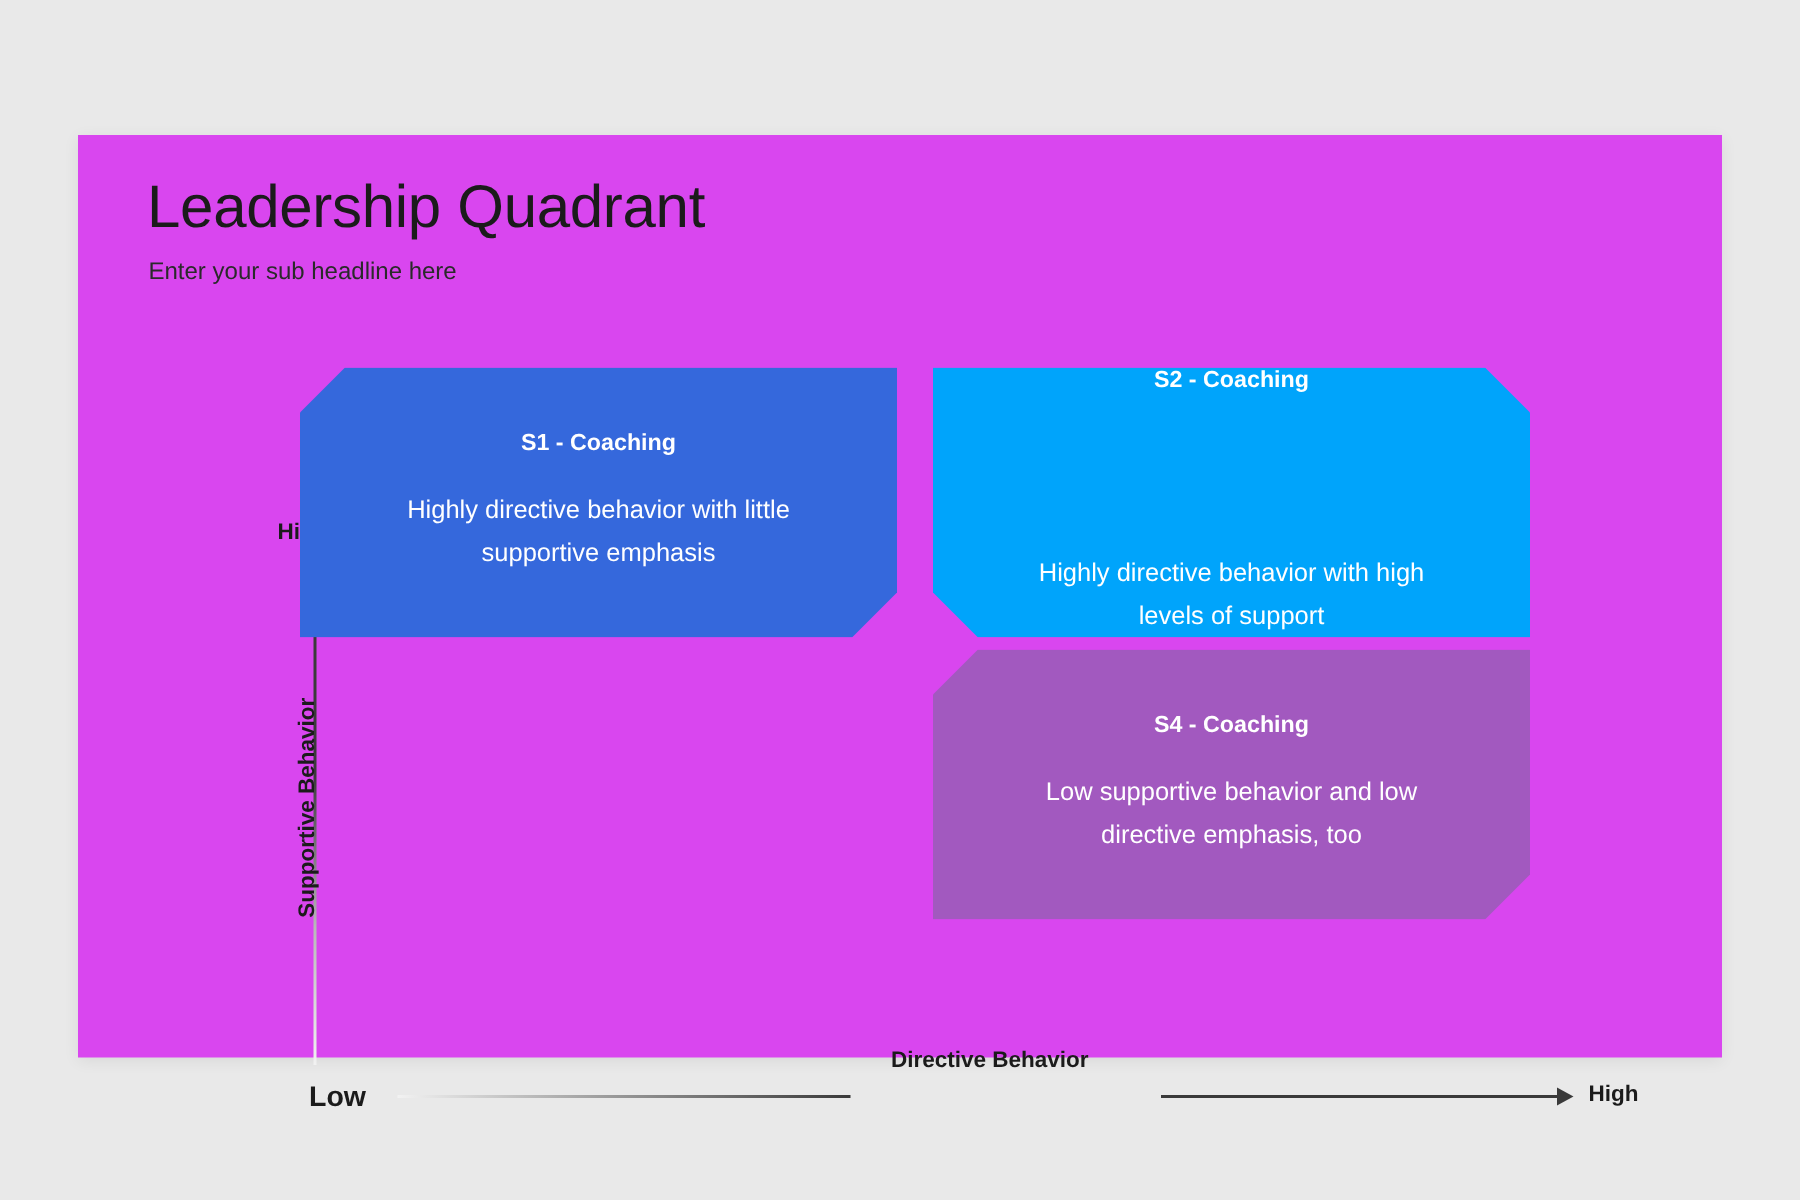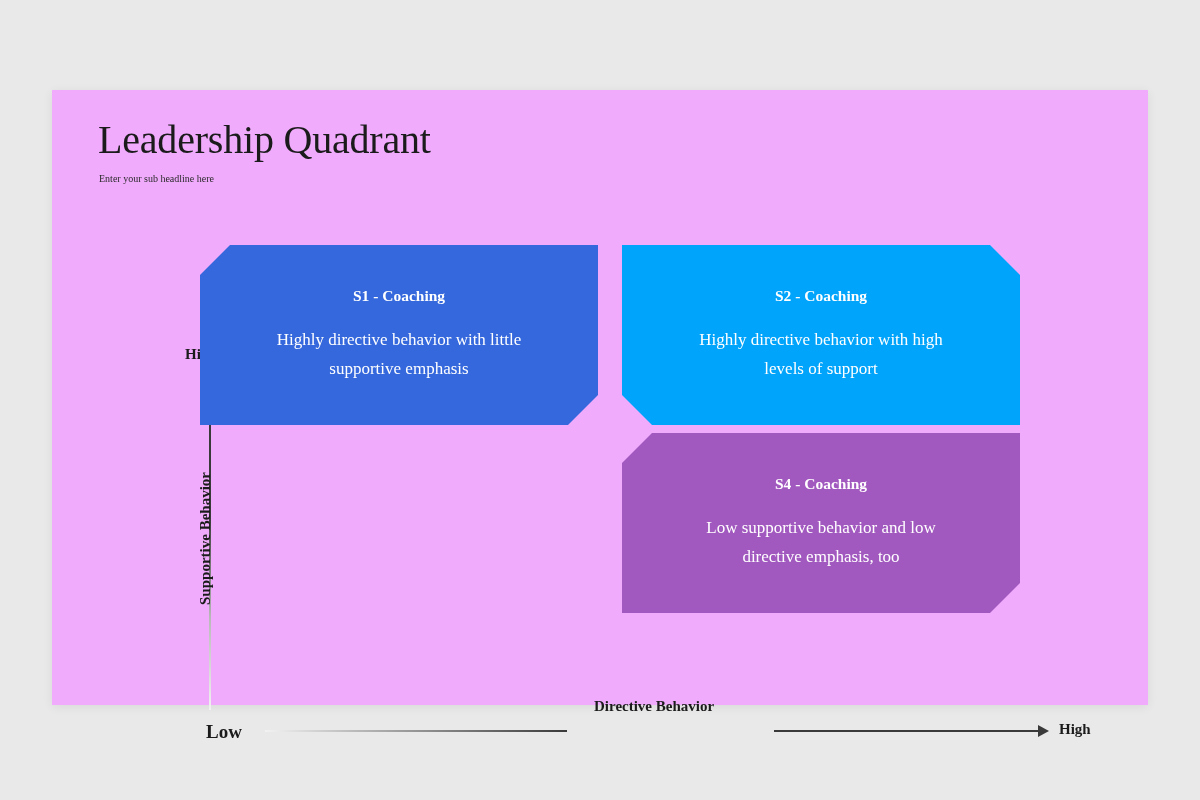--- a/index.html
+++ b/index.html
@@ -31,21 +31,21 @@
     font-weight: 400;
     color: #1b1b1b;
     letter-spacing: -0.2px;
     white-space: nowrap;
   }
 
   #subtitle {
     position: absolute;
     left: 47px;
     top: 83px;
-    font-size: 10px;
+    font-size: 16px;
     font-weight: 400;
     color: #2a2a2a;
     white-space: nowrap;
   }
 
   
   #matrix {
     position: absolute;
     left: 148px;
     top: 155px;
@@ -193,21 +193,21 @@
     left: 1007px;
     top: 631px;
     font-size: 15px;
     font-weight: bold;
     color: #1b1b1b;
   }
 </style>
 </head>
 <body style="background: rgb(233, 233, 233);">
 
-<div id="slide" style="background: #f0abfc; font-family: Liberation Serif, serif;">
+<div id="slide" style="background: #d946ef;">
 
   <div id="title">Leadership Quadrant</div>
   <div id="subtitle">Enter your sub headline here</div>
 
   <div id="y-axis-high">High</div>
   <div id="y-axis-arrow"></div>
   <div id="y-axis-line"></div>
   <div id="y-axis-label">Supportive Behavior</div>
 
   <div id="x-axis-low">Low</div>
@@ -217,21 +217,21 @@
   <div id="x-axis-arrow"></div>
   <div id="x-axis-high">High</div>
 
   <div id="matrix">
 
     <div id="quad-s1" class="quad cut-tl-br" style="background: rgb(53, 104, 220);">
       <div class="quad-title">S1 - Coaching</div>
       <div class="quad-desc">Highly directive behavior with little supportive emphasis</div>
     </div>
 
-    <div id="quad-s2" class="quad cut-tr-bl" style="background: rgb(0, 164, 251);">
+    <div id="quad-s2" class="quad cut-tr-bl" style="background: rgb(0, 164, 251); justify-content: space-between;">
       <div class="quad-title">S2 - Coaching</div>
       <div class="quad-desc">Highly directive behavior with high levels of support</div>
     </div>
 
 
     <div id="quad-s4" class="quad cut-tl-br" style="background: rgb(162, 89, 191);">
       <div class="quad-title">S4 - Coaching</div>
       <div class="quad-desc">Low supportive behavior and low directive emphasis, too</div>
     </div>
 

